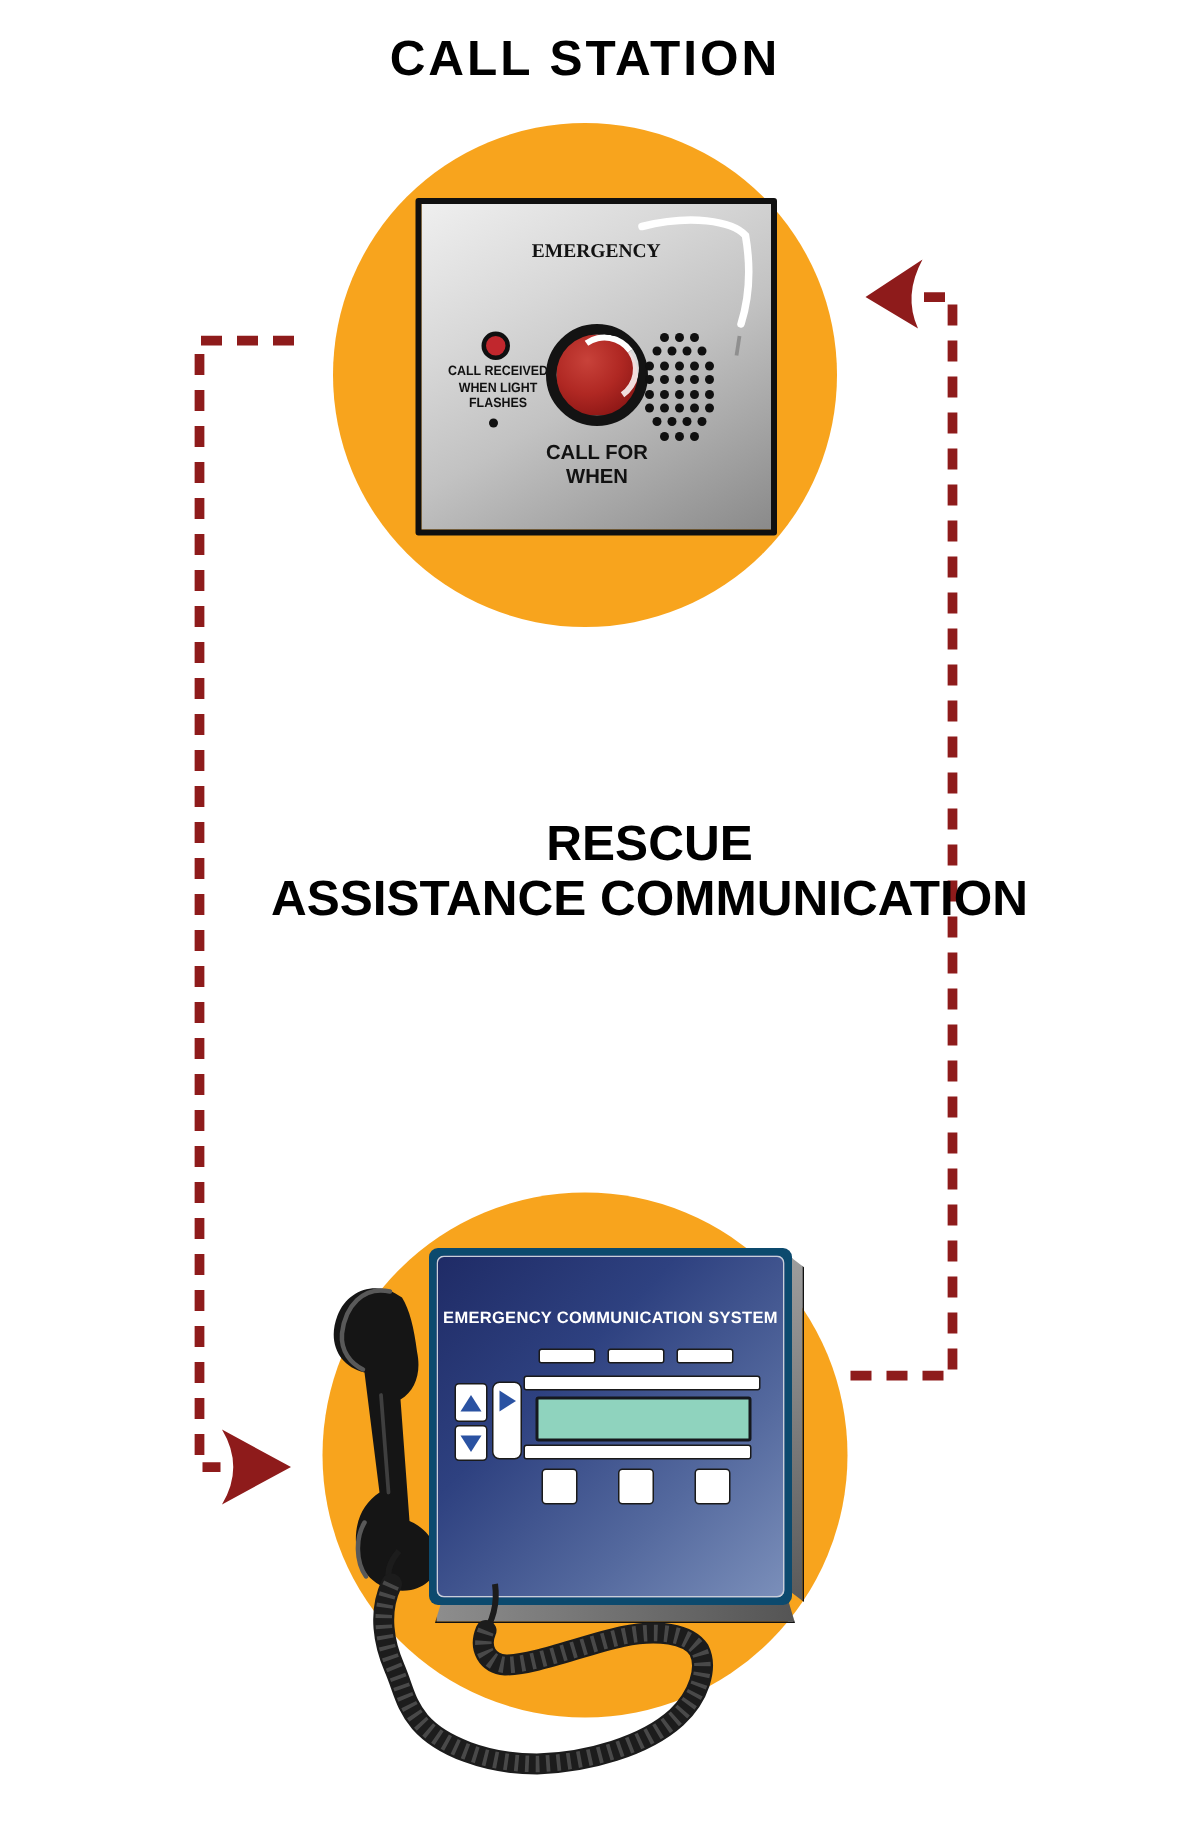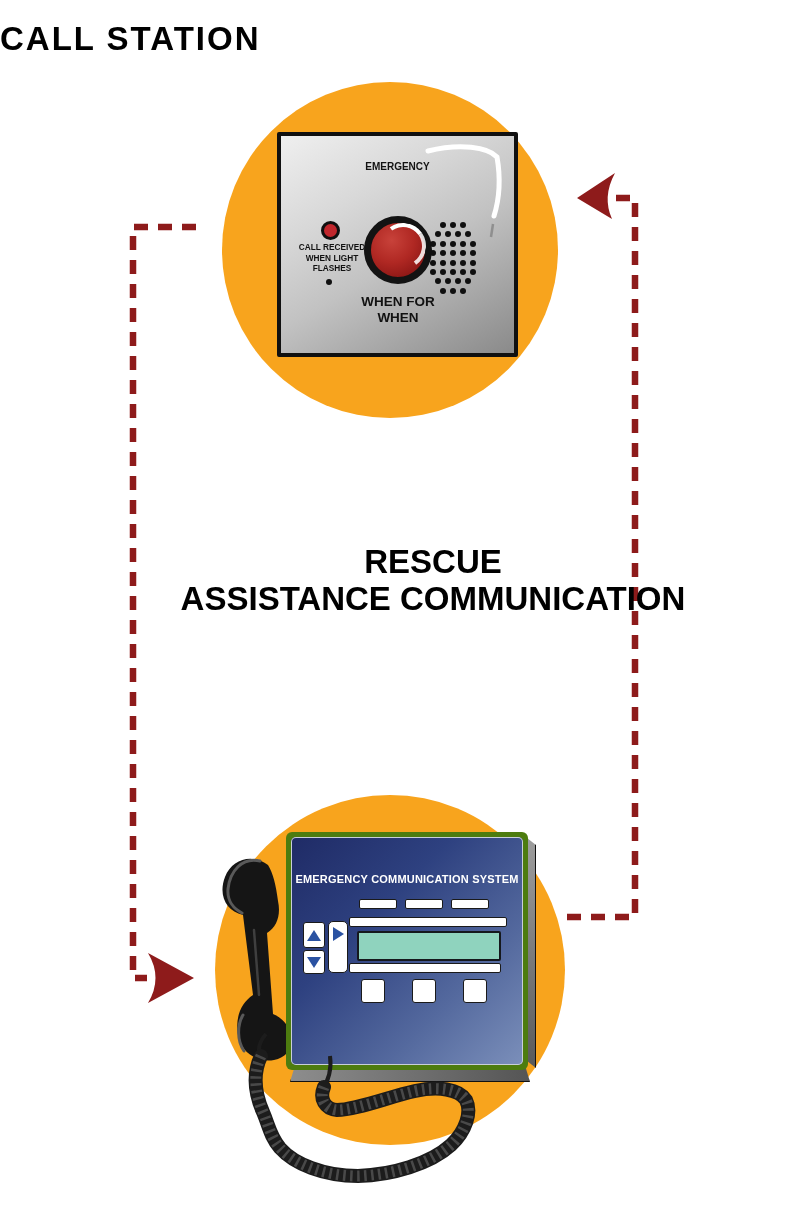--- a/index.html
+++ b/index.html
@@ -7,21 +7,21 @@
   .canvas {
     position:relative; width:794px; height:1225px; margin:0 auto;
     background:#fff; overflow:hidden;
     font-family:"Liberation Sans", sans-serif;
   }
   .abs { position:absolute; }
 
   
   .page-title {
     position:absolute; top:20px; left:0; width:780px;
-    text-align:left; font-size:33px; font-weight:bold;
+    text-align:center; font-size:33px; font-weight:bold;
     letter-spacing:2px; color:#000;
   }
 
   
   .flow-svg { position:absolute; left:0; top:0; z-index:1; }
   .dash-line { fill:none; stroke:var(--maroon); stroke-width:6.5; stroke-dasharray:14 10; }
   .arrowhead { fill:var(--maroon); stroke:none; }
 
   
   .circle { position:absolute; border-radius:50%; background:var(--orange); z-index:2; }
@@ -29,21 +29,21 @@
   .circle.bottom { left:215px; top:795px; width:350px; height:350px; }
 
   
   .panel {
     position:absolute; left:277px; top:132px; width:241px; height:225px;
     border:4px solid #101010; border-radius:2px; z-index:3;
     background:linear-gradient(150deg,#efefef 0%,#d8d8d8 30%,#c2c2c2 55%,#a3a3a3 80%,#8a8a8a 100%);
   }
   .panel-heading {
     position:absolute; top:22px; left:0; width:100%;
-    text-align:center; font-size:10px; font-weight:bold; line-height:17px; color:#121212;
+    text-align:center; font-size:13px; font-weight:bold; line-height:17px; color:#121212;font-family:Liberation Serif, serif;
   }
   .led {
     position:absolute; left:40px; top:85px; width:19px; height:19px;
     border:3px solid #101010; border-radius:50%; background:var(--led-red);
   }
   .led-label {
     position:absolute; left:-4px; top:106px; width:110px; text-align:center;
     font-size:9px; line-height:10.5px; font-weight:bold; color:#111;
     transform:scaleX(.92);
   }
@@ -79,21 +79,21 @@
     background:linear-gradient(180deg,#9d9d9d,#5a5a5a); border:1px solid #111;
     clip-path:polygon(0 0,100% 3%,100% 100%,0 97%);
   }
   .edge-bottom {
     position:absolute; left:290px; top:1066px; width:240px; height:16px; z-index:3;
     background:linear-gradient(90deg,#8d8d8d,#555); border:1px solid #111;
     clip-path:polygon(2% 0,98% 0,100% 100%,0 100%);
   }
   .device {
     position:absolute; left:286px; top:832px; width:242px; height:238px;
-    background:#4d7c0f; border-radius:6px; z-index:4;
+    background:#0c4a6e; border-radius:6px; z-index:4;
   }
   .device-face {
     position:absolute; inset:5px; border-radius:5px;
     background:linear-gradient(135deg,var(--panel-blue-dark) 0%,#2e4180 35%,#54699e 70%,var(--panel-blue-light) 100%);
     box-shadow:inset 0 0 0 1px #c9cfd9;
   }
   .device-title {
     position:absolute; top:36px; left:0; width:100%; text-align:center;
     font-size:11px; font-weight:bold; color:#fff; letter-spacing:.2px;
   }
@@ -201,21 +201,21 @@
           <span class="speaker-dot"></span>
           <span class="speaker-dot"></span>
         </div>
         <div class="speaker-row">
           <span class="speaker-dot"></span>
           <span class="speaker-dot"></span>
           <span class="speaker-dot"></span>
         </div>
       </div>
     <div class="push-label">
-      <div>WHEN FOR</div>
+      <div>CALL FOR</div>
       <div>WHEN</div>
     </div>
   </div>
 
   <div class="caption">
     <div>RESCUE</div>
     <div>ASSISTANCE COMMUNICATION</div>
   </div>
 
   <div class="circle bottom"></div>

